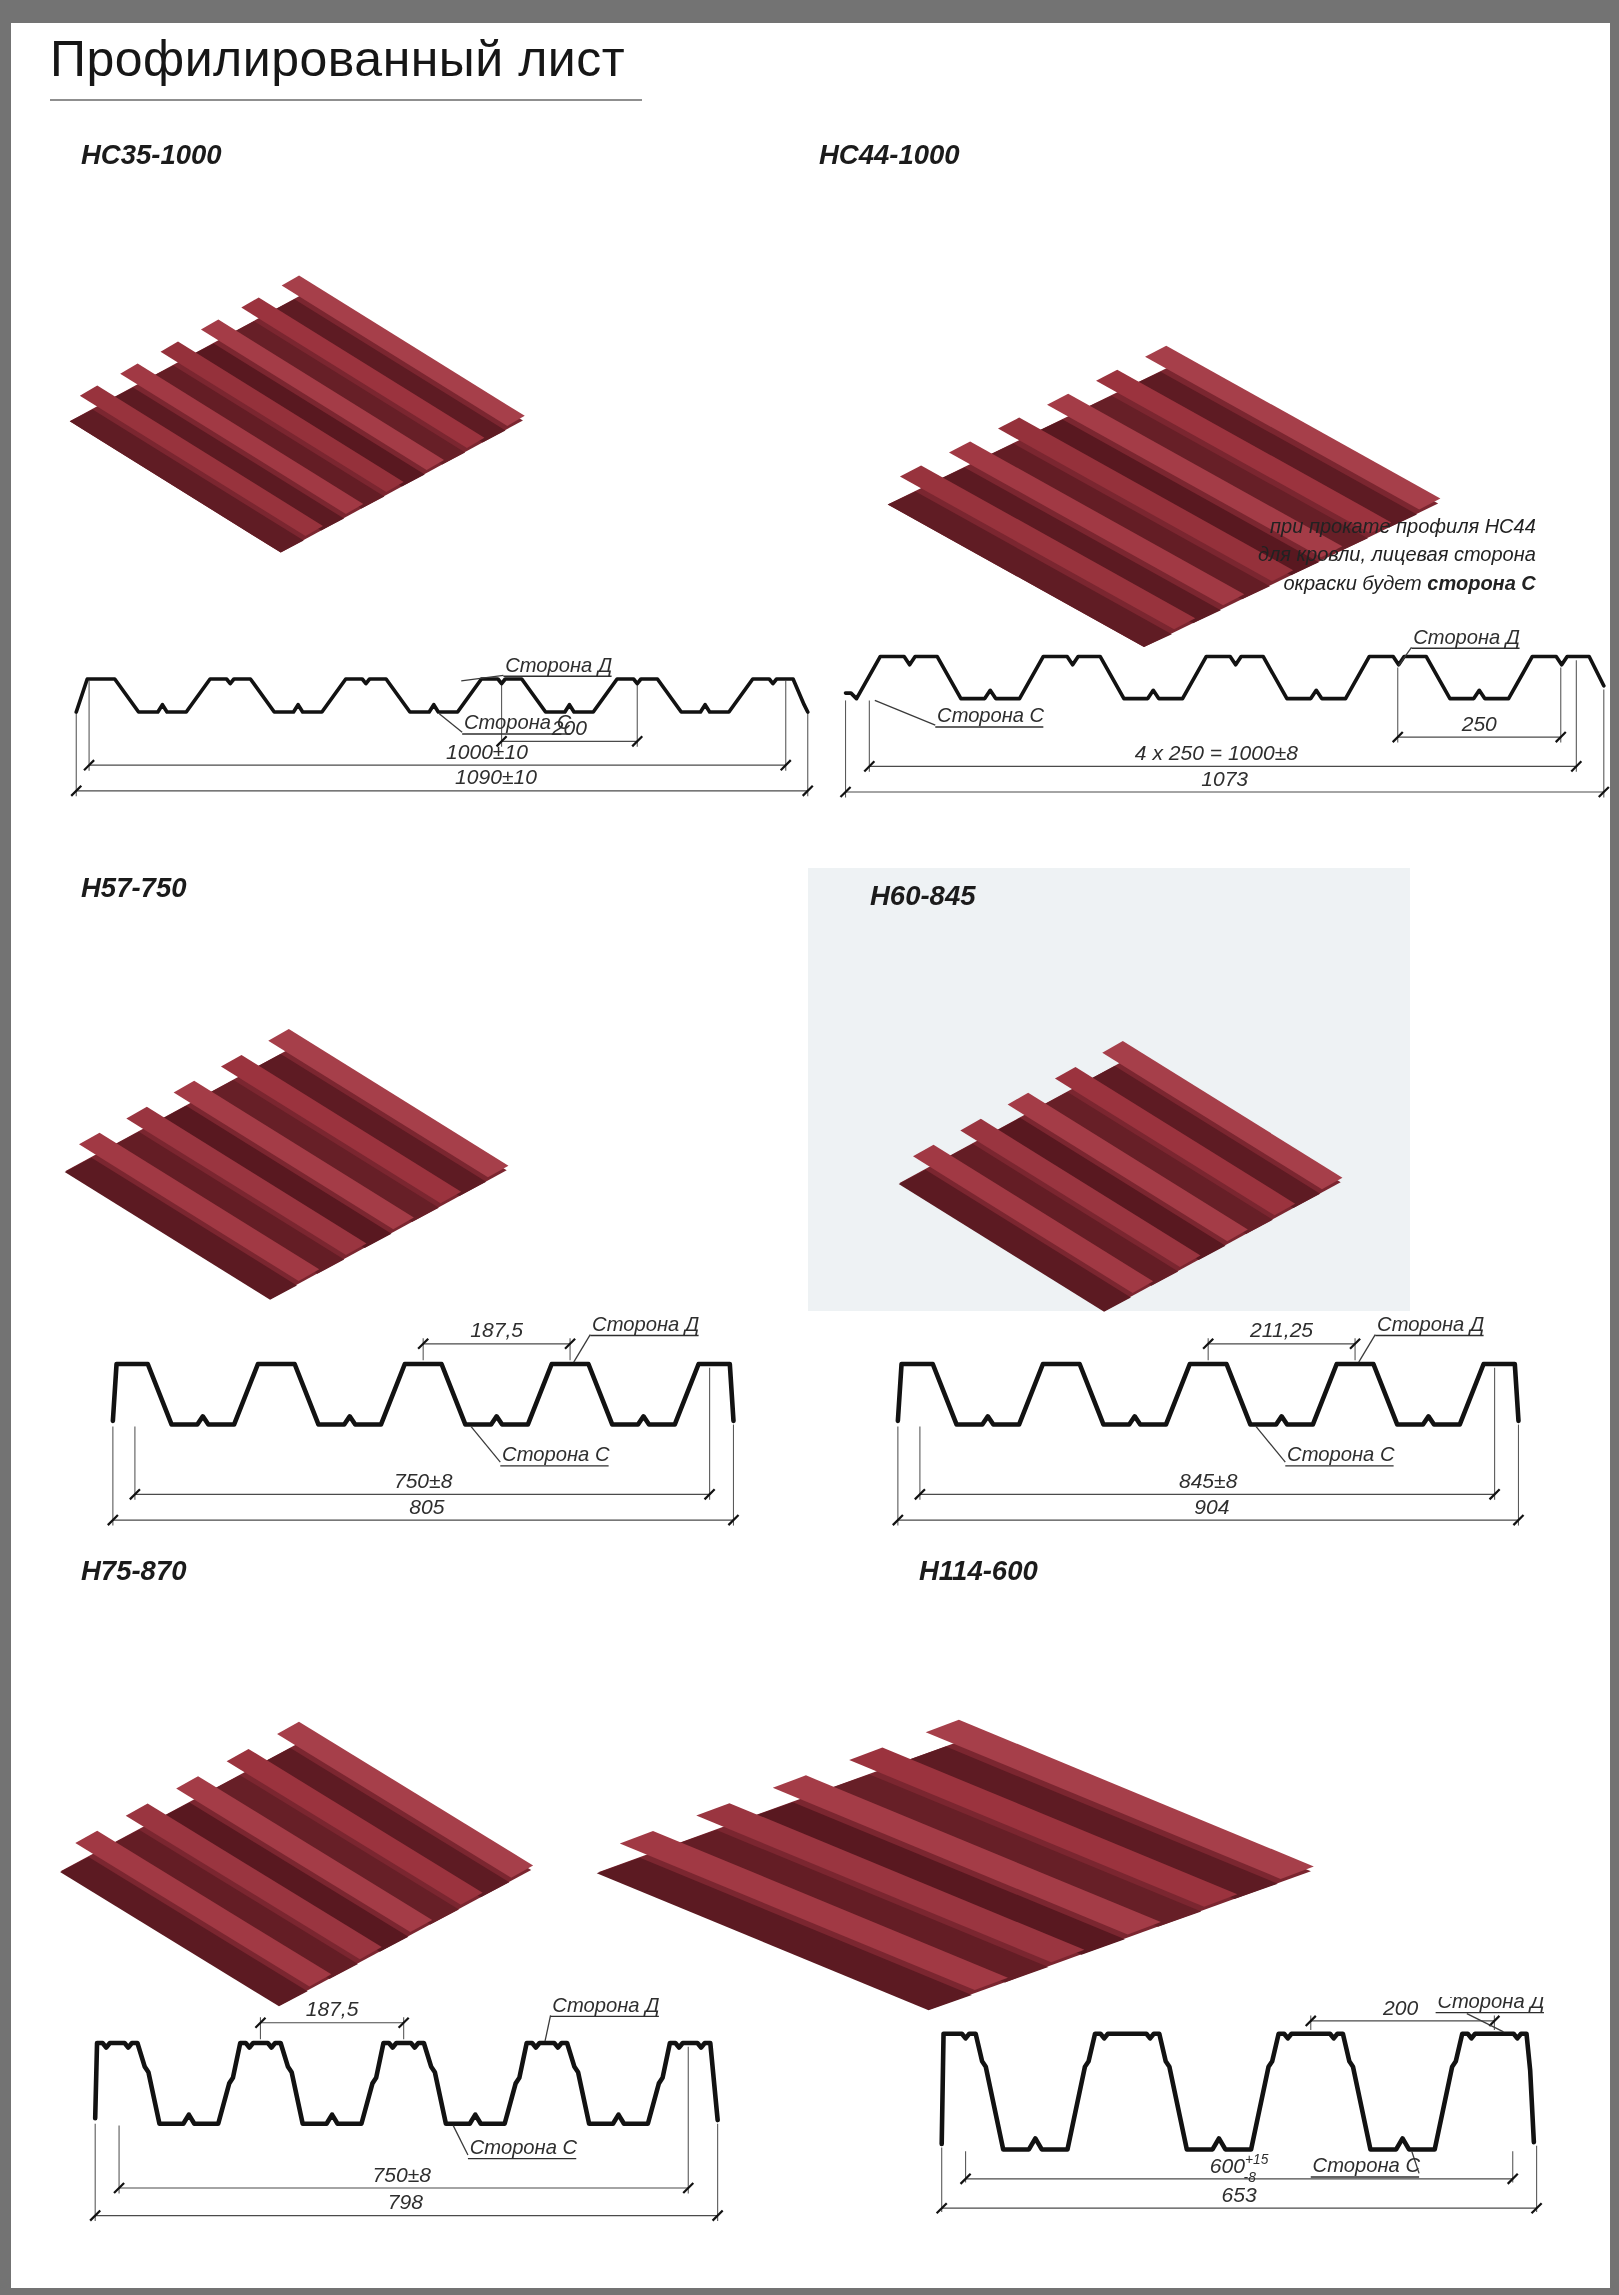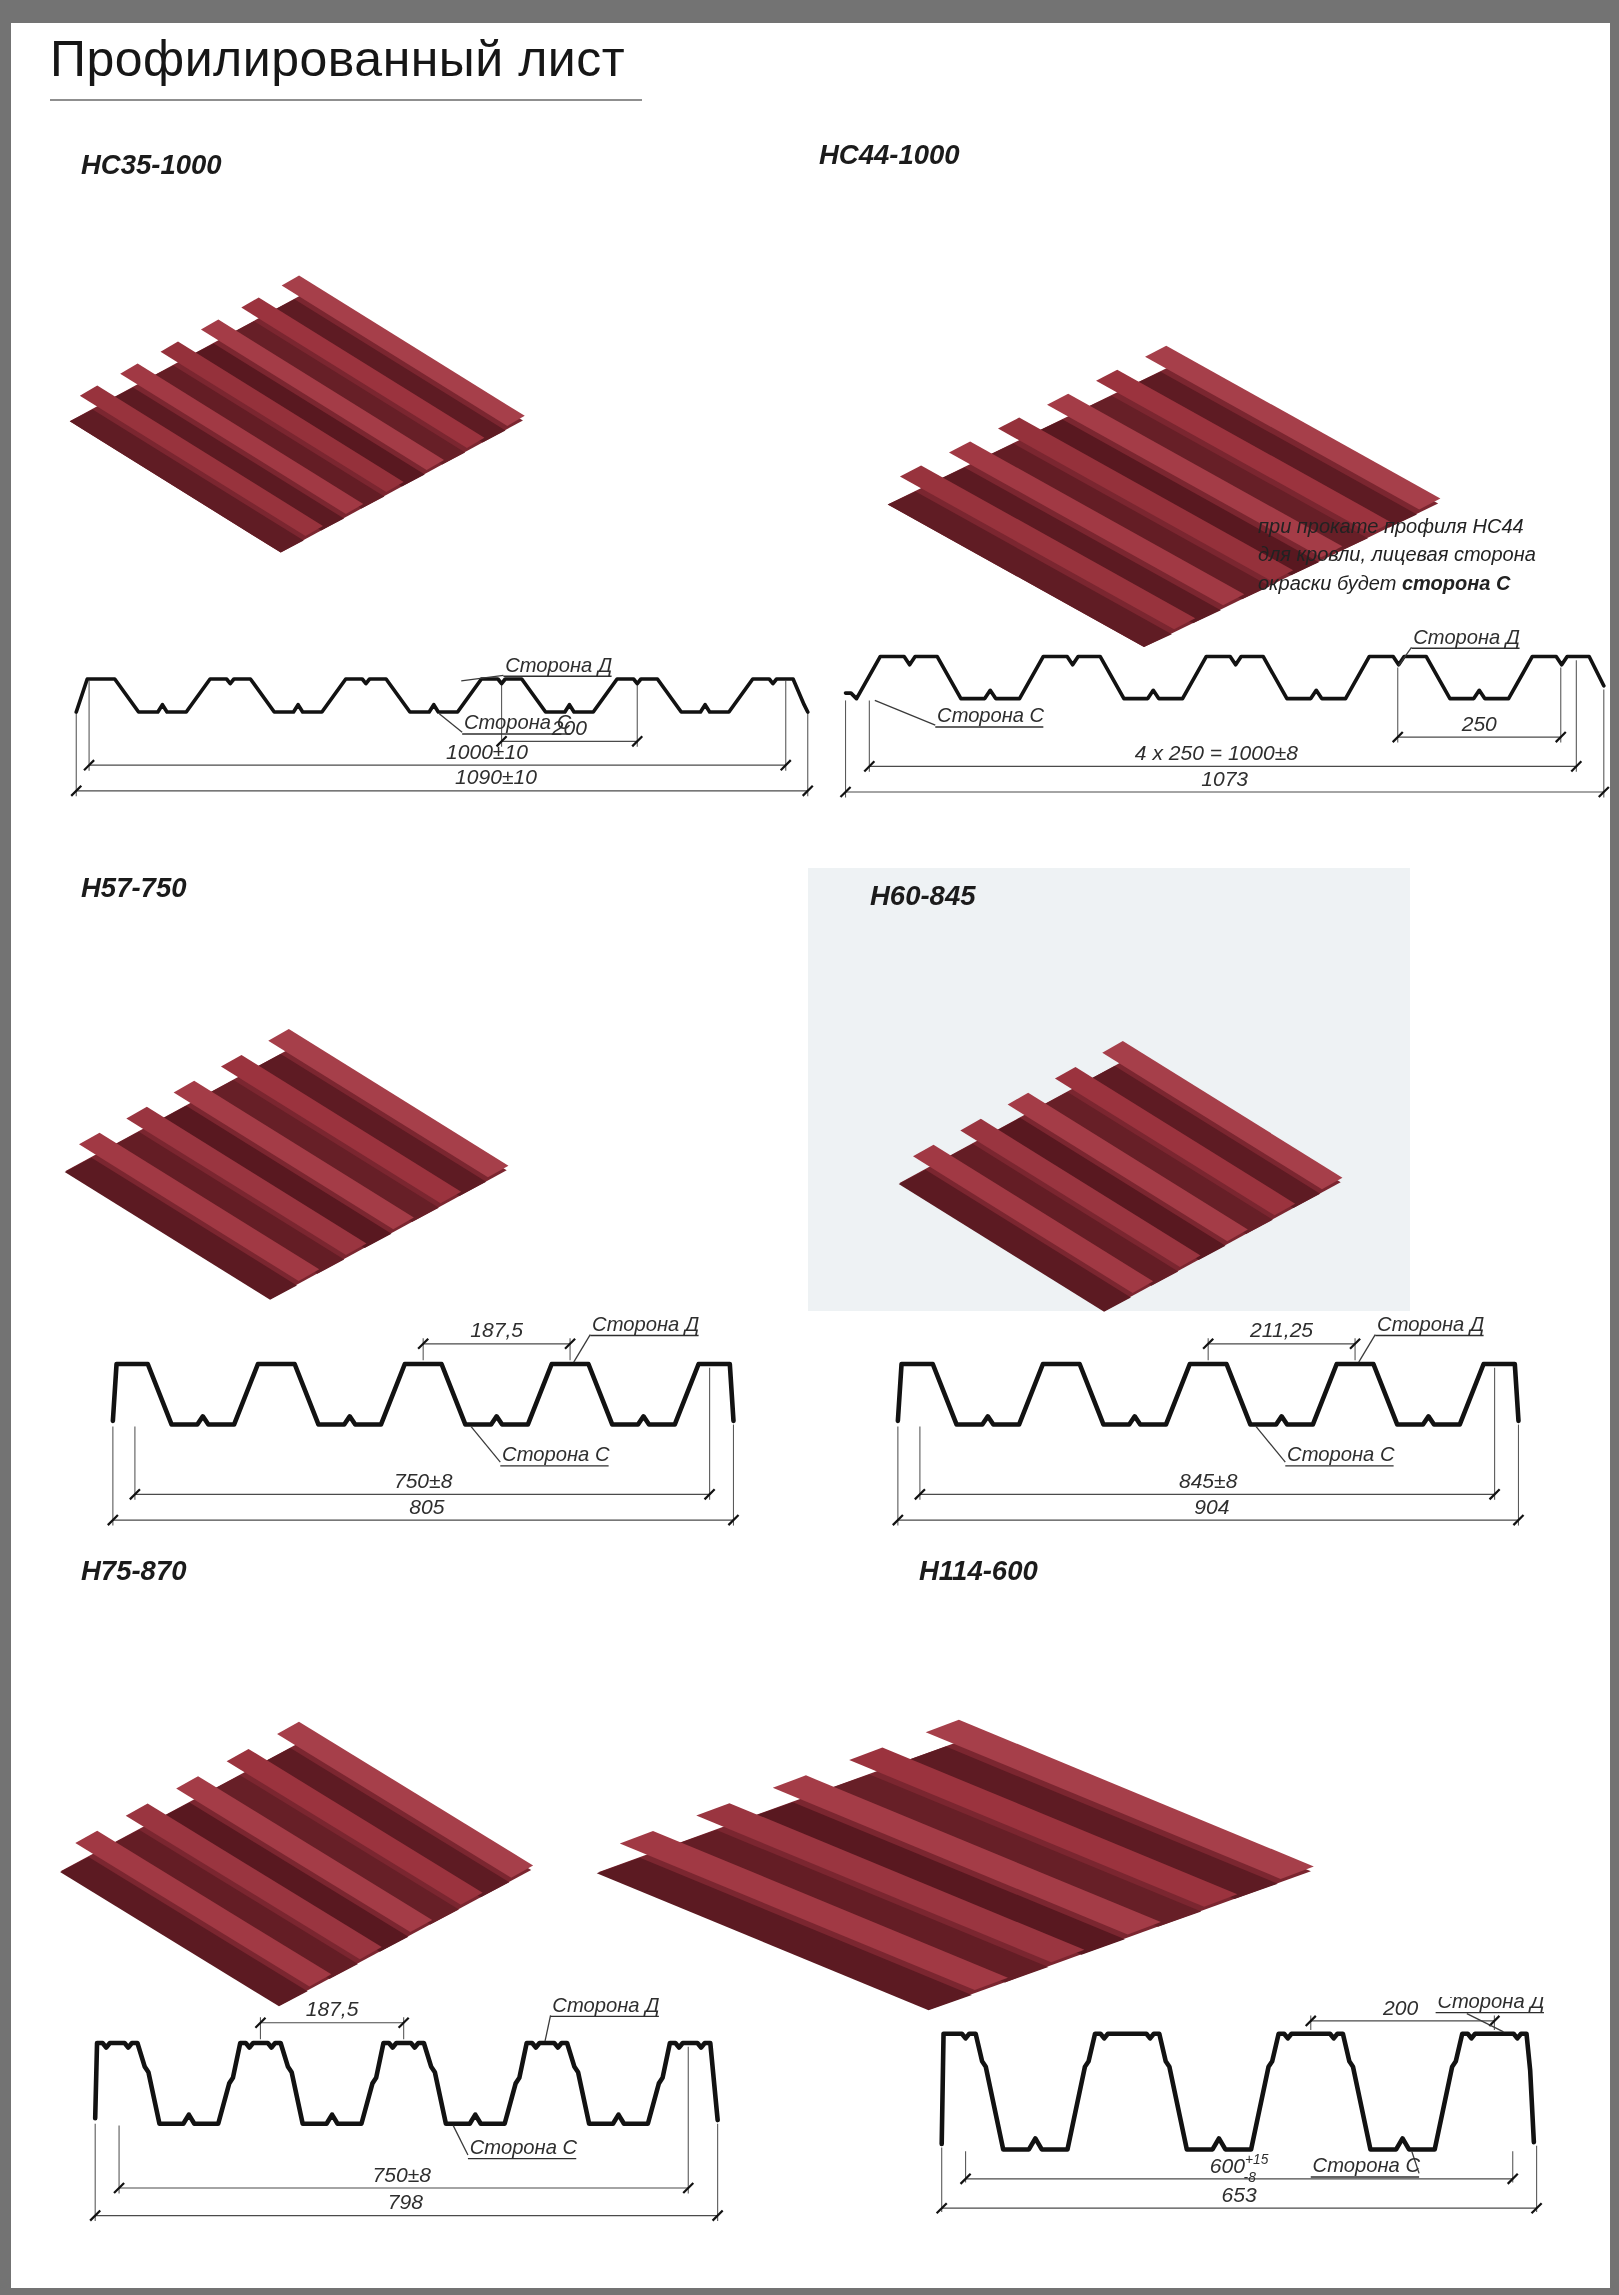--- a/index.html
+++ b/index.html
@@ -59,21 +59,21 @@
         <polygon points="238,132 215,145 461,298 484,285" fill="#9b333e"></polygon>
         <polygon points="185,161 162,174 408,327 431,314" fill="#a43c47"></polygon>
         <polygon points="132,190 109,203 355,356 378,343" fill="#9a3540"></polygon>
         <polygon points="79,219 56,232 302,385 325,372" fill="#a13944"></polygon>
       </g>
     </defs>
   </svg>
 
   <h1 class="title abs" style="left:39px;top:7.3px;">Профилированный лист</h1>
 
-  <div class="sec-label abs" style="left:70px;top:126px;">НС35-1000</div>
+  <div class="sec-label abs" style="left:70px;top:116px;">НС35-1000</div>
 
   <svg class="abs" style="left:21px;top:158px;" width="514" height="422" viewBox="0 0 560 460">
     <use href="#sheetA"></use>
   </svg>
 
   <svg class="abs" style="left:35px;top:634px;" width="781" height="165" viewBox="0 0 850 180">
     <line class="ext" x1="496" y1="30" x2="496" y2="98"></line>
         <line class="ext" x1="644" y1="30" x2="644" y2="98"></line>
     <line class="ext" x1="46" y1="26" x2="46" y2="124"></line>
         <line class="ext" x1="806" y1="26" x2="806" y2="124"></line>
@@ -104,21 +104,21 @@
         <line class="ul" x1="453" y1="84" x2="571" y2="84"></line>
     <text class="lbltxt" x="455" y="79">Сторона С</text>
   </svg>
 
   <div class="sec-label abs" style="left:808px;top:116px;">НС44-1000</div>
 
   <svg class="abs" style="left:831px;top:220px;" width="624" height="459" viewBox="0 0 560 460" preserveAspectRatio="none">
     <use href="#sheetA"></use>
   </svg>
 
-  <div class="note abs" style="left:1247px;top:489px;">
+  <div class="note abs" style="left:1247px;top:489px;text-align:right;">
     <div>при прокате профиля НС44</div>
     <div>для кровли, лицевая сторона</div>
     <div><span>окраски будет </span><b>сторона С</b></div>
   </div>
 
   <svg class="abs" style="left:815px;top:606px;" width="790" height="174" viewBox="0 0 860 190">
     <line class="ext" x1="623" y1="42" x2="623" y2="124"></line>
         <line class="ext" x1="801" y1="42" x2="801" y2="124"></line>
     <line class="ext" x1="46" y1="78" x2="46" y2="156"></line>
         <line class="ext" x1="818" y1="34" x2="818" y2="156"></line>

